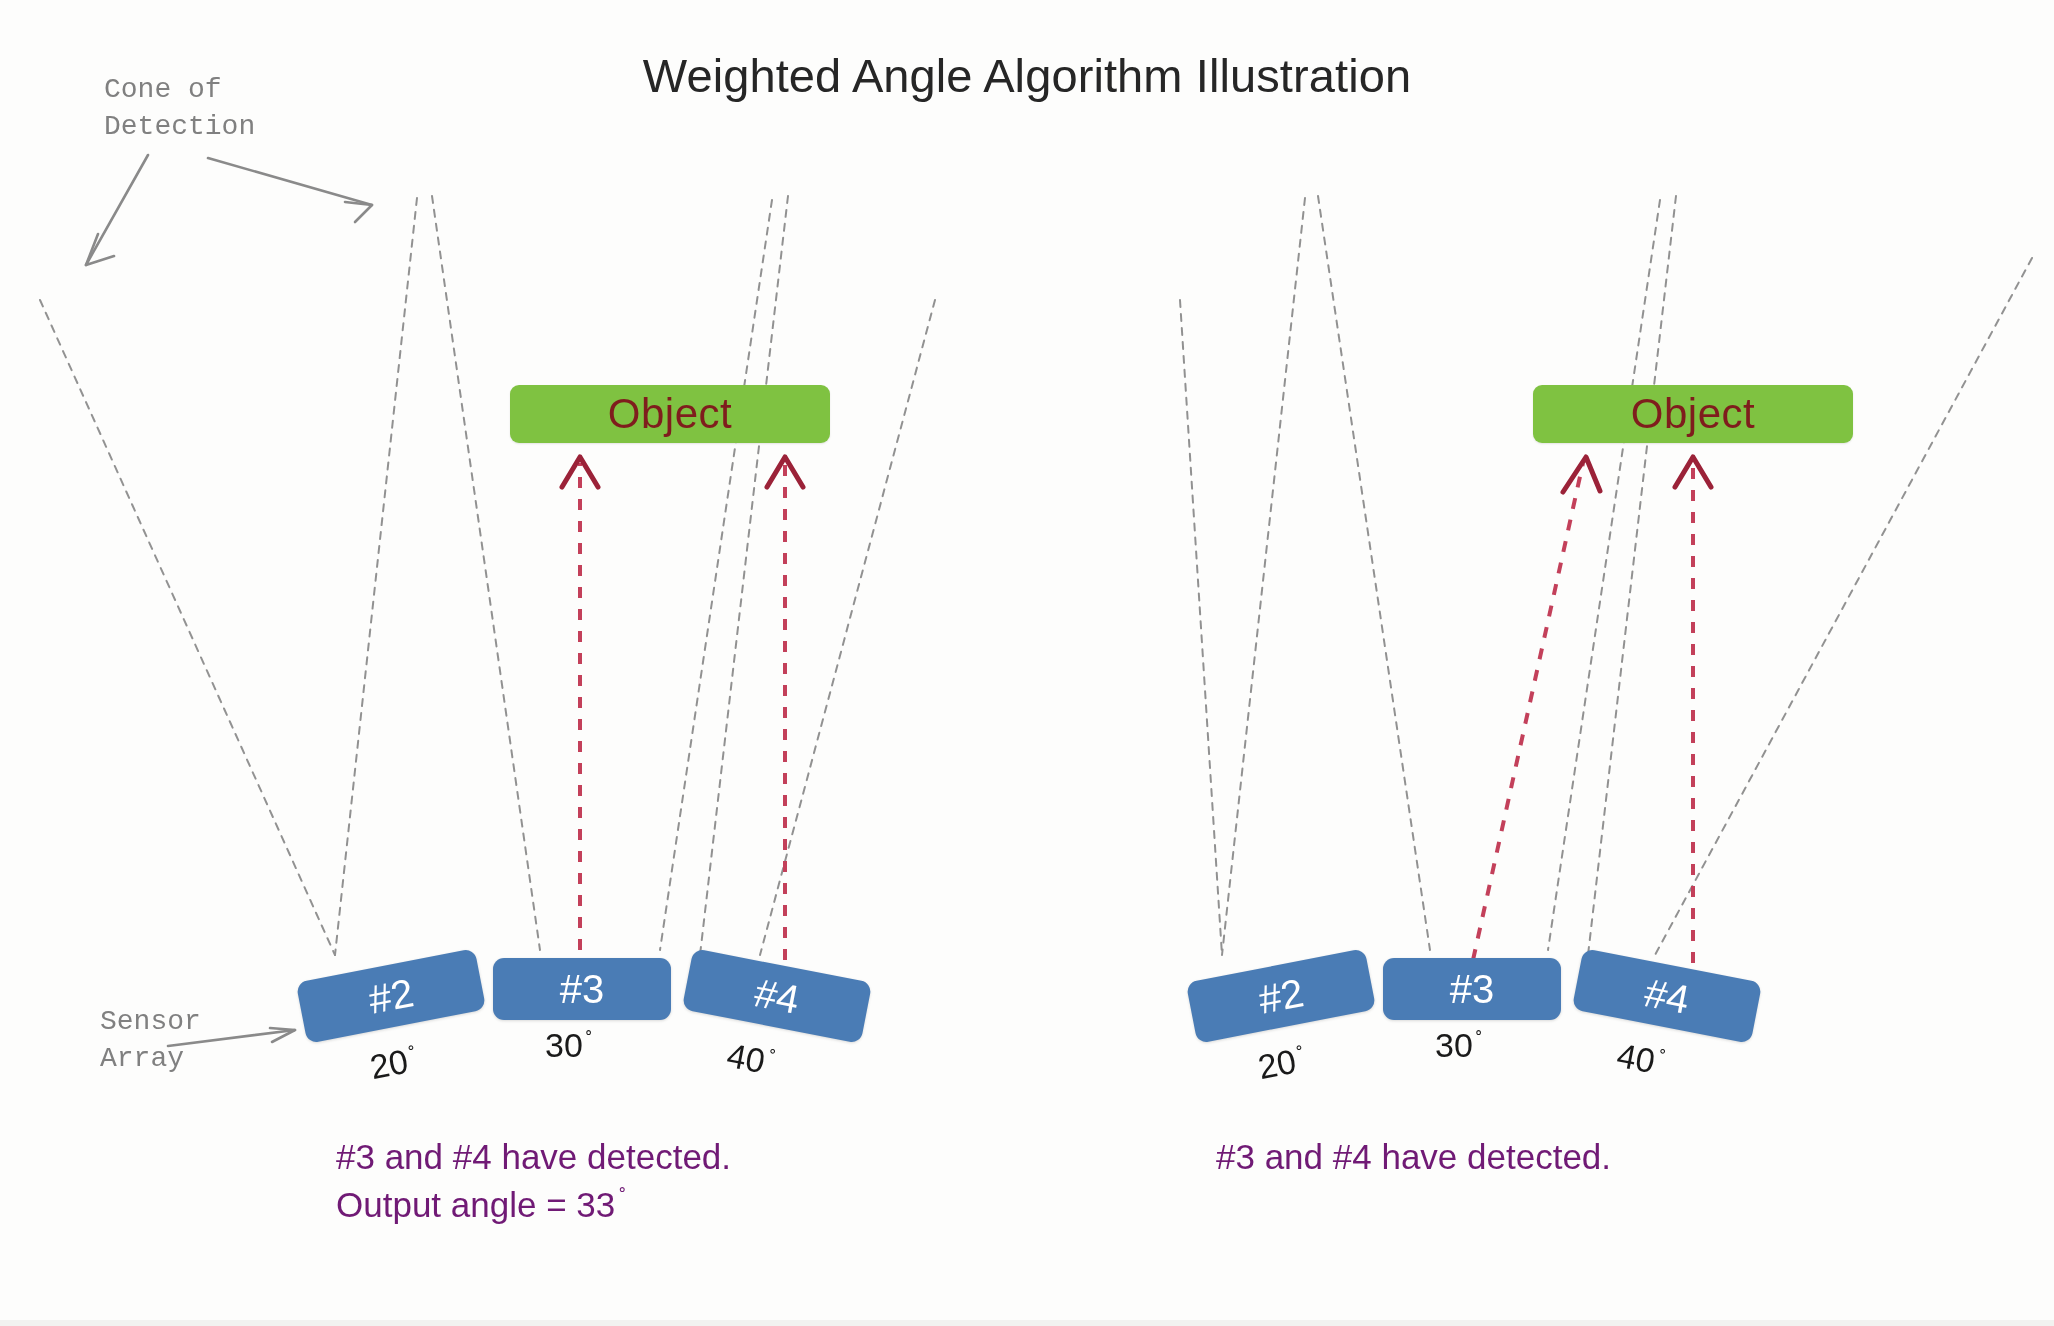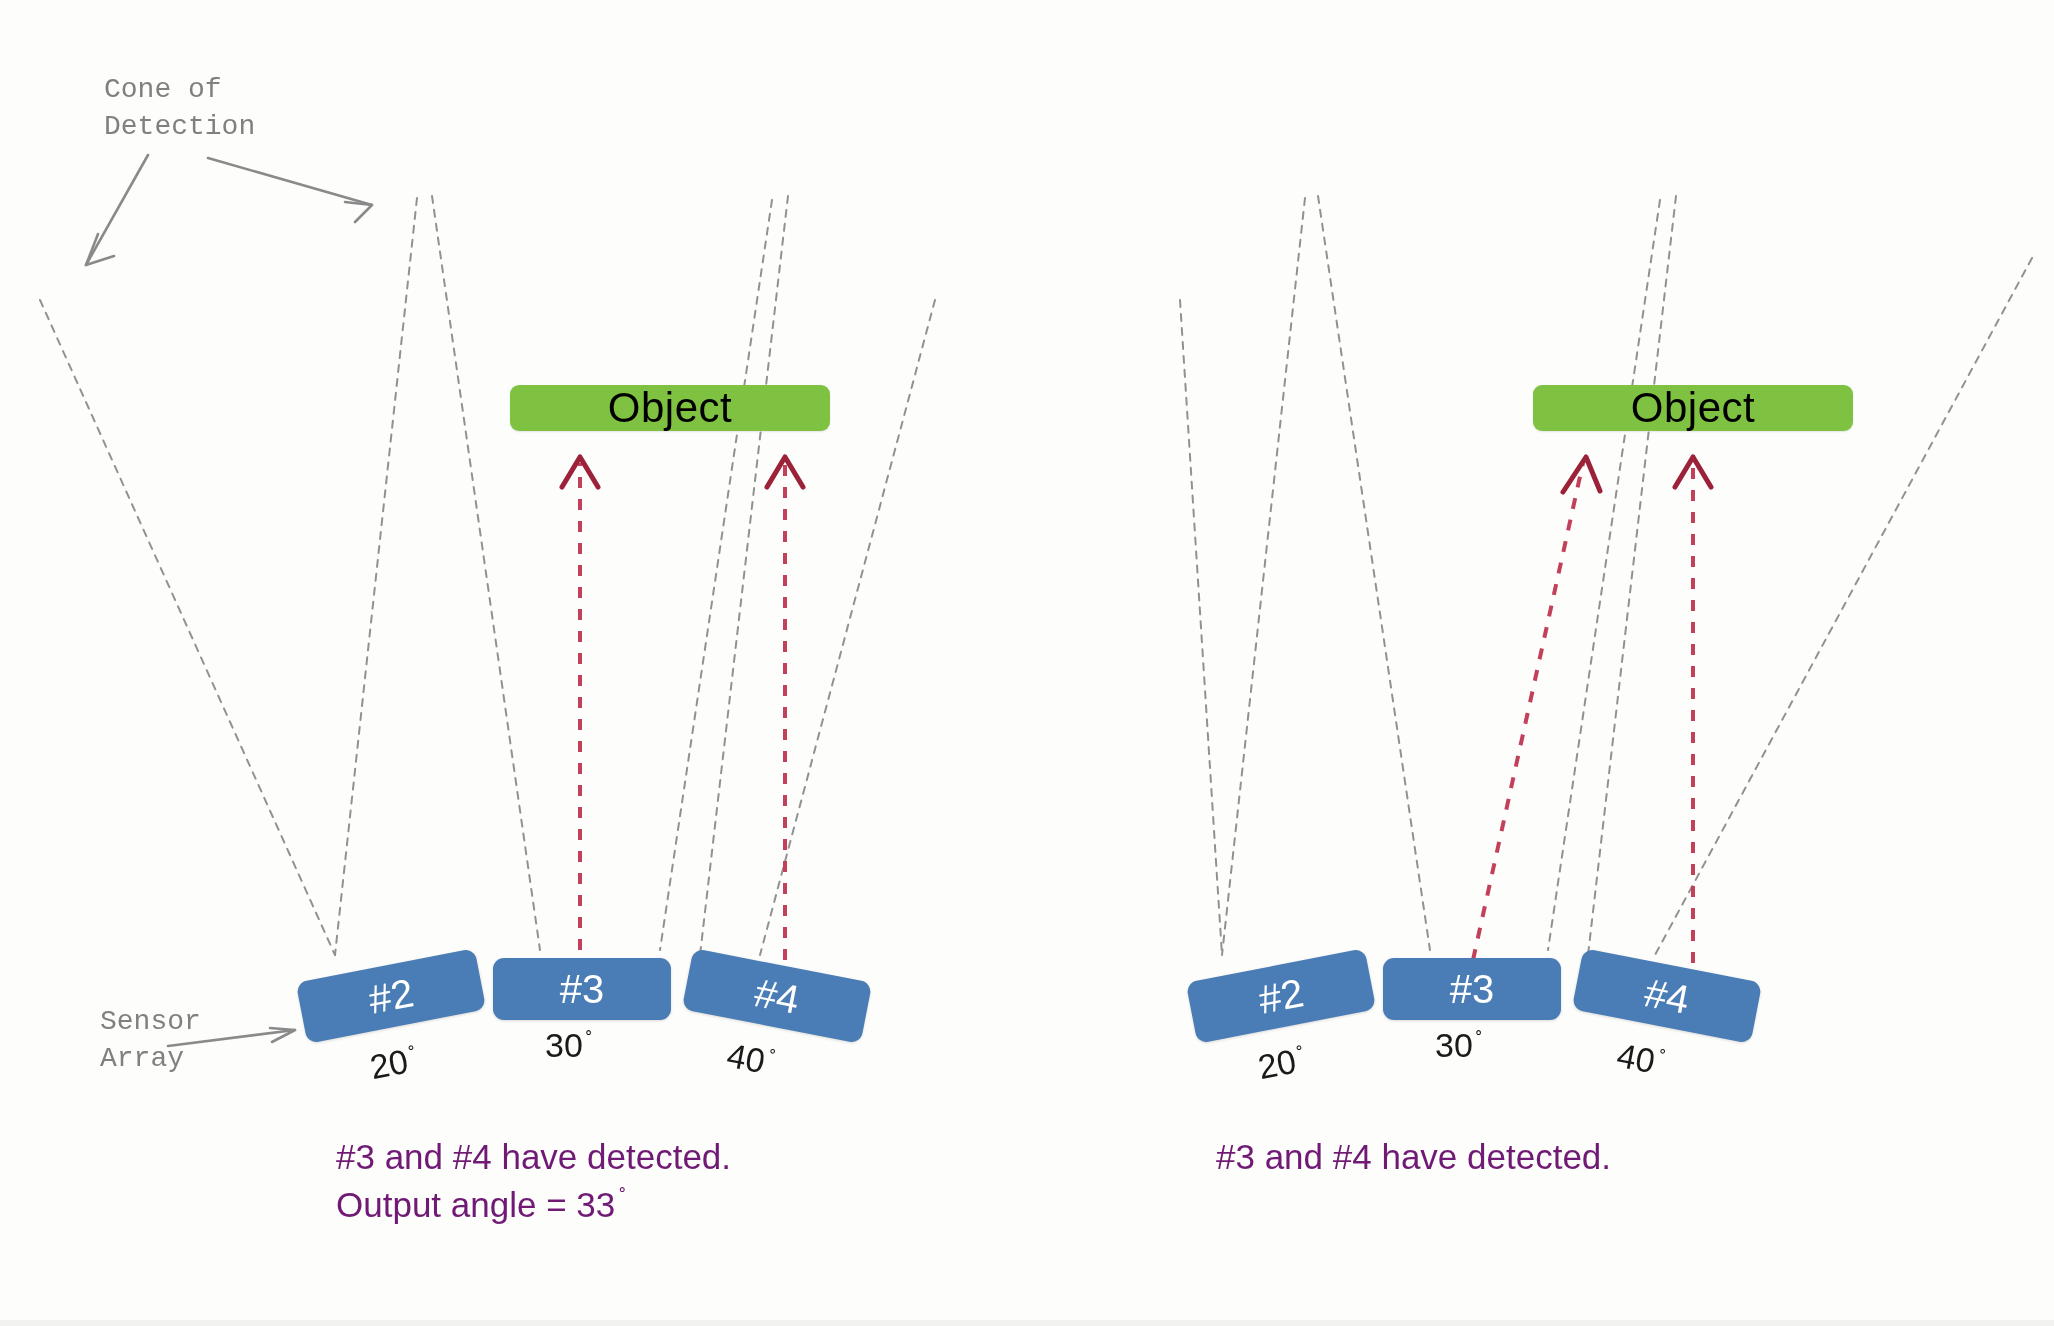--- a/index.html
+++ b/index.html
@@ -49,24 +49,24 @@
     color: #808080;
     font-size: 28px;
     line-height: 1.32;
     font-family: Liberation Mono, monospace;
   }
   #cone-label { left: 104px; top: 72px; }
   #sensor-label { left: 100px; top: 1004px; }
 
   .object-box {
     position: absolute;
-    height: 46px;
+    height: 58px;
     background: #7fc241;
     border-radius: 9px;
-    color: #000000;
+    color: #7f1d1d;
     font-size: 42px;
     display: flex;
     align-items: center;
     justify-content: center;
     box-shadow: 0 1px 2px rgba(0,0,0,0.10);
     letter-spacing: 0.5px;
   }
   #object-left  { left: 510px;  top: 385px; width: 320px; }
   #object-right { left: 1533px; top: 385px; width: 320px; }
 
@@ -170,20 +170,21 @@
       <path d="M 1693 963 L 1693 463"></path>
     </g>
     <g stroke="#9b2238" stroke-width="5" fill="none" stroke-linecap="round" stroke-linejoin="round">
       <path d="M 562 487 L 580 457 L 598 487"></path>
       <path d="M 767 487 L 785 457 L 803 487"></path>
       <path d="M 1563 492 L 1586 457 L 1600 491"></path>
       <path d="M 1675 487 L 1693 457 L 1711 487"></path>
     </g>
   </svg>
 
+  <div class="title">Weighted Angle Algorithm Illustration</div>
 
   <div class="annot" id="cone-label">
     <div>Cone of</div>
     <div>Detection</div>
   </div>
 
   <div class="annot" id="sensor-label">
     <div>Sensor</div>
     <div>Array</div>
   </div>

